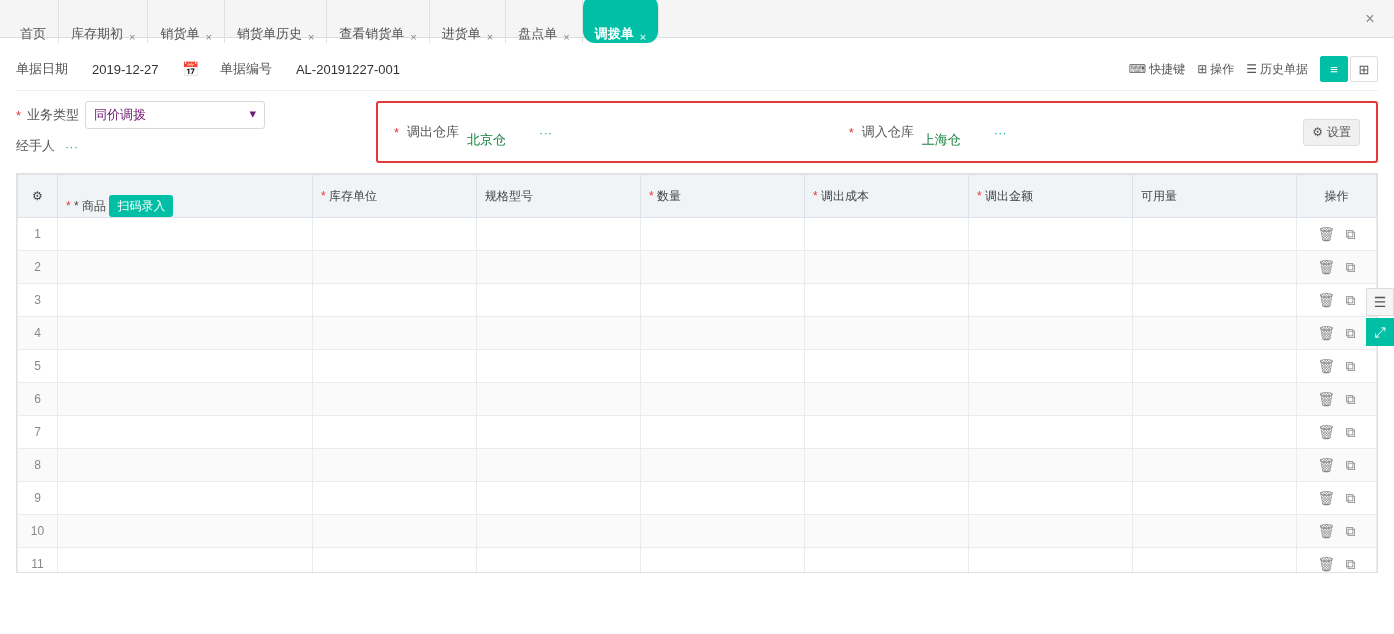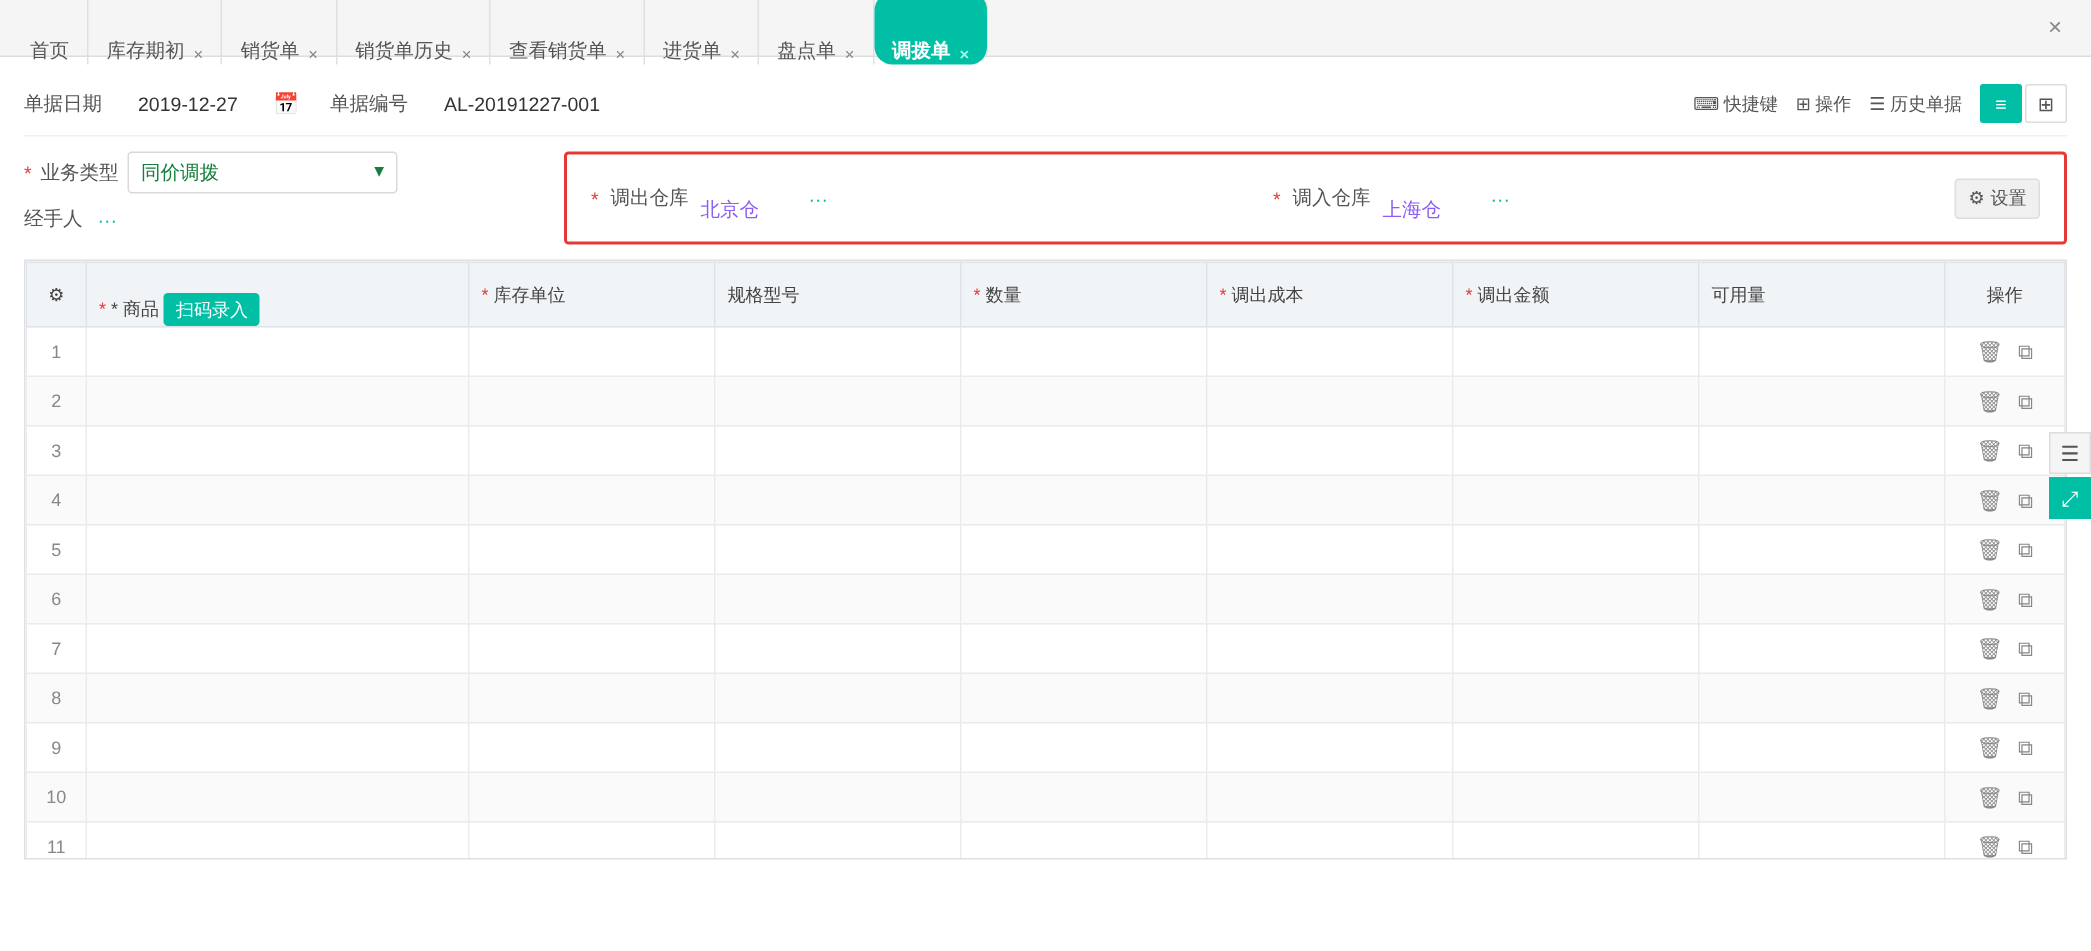--- a/index.html
+++ b/index.html
@@ -155,36 +155,36 @@
       background: #fff;
       border-radius: 3px;
       padding: 4px 8px;
       font-size: 13px;
       height: 28px;
       min-width: 160px;
       display: flex;
       align-items: flex-start;
       justify-content: space-between;
       cursor: pointer;
-      color: #15803d;
+      color: #701a75;
     }
     .more-btn {
       color: #00bfa5;
       cursor: pointer;
       font-size: 13px;
       padding: 0 4px;
     }
     .warehouse-field {
       display: flex;
       align-items: center;
       gap: 8px;
       flex: 1;
     }
     .warehouse-value {
-      color: #8b5cf6;
+      color: #15803d;
       min-width: 60px;
       margin-top: 16px;
     }
     .settings-btn {
       display: flex;
       align-items: center;
       gap: 4px;
       background: #f0f0f0;
       border: 1px solid #ddd;
       border-radius: 3px;

